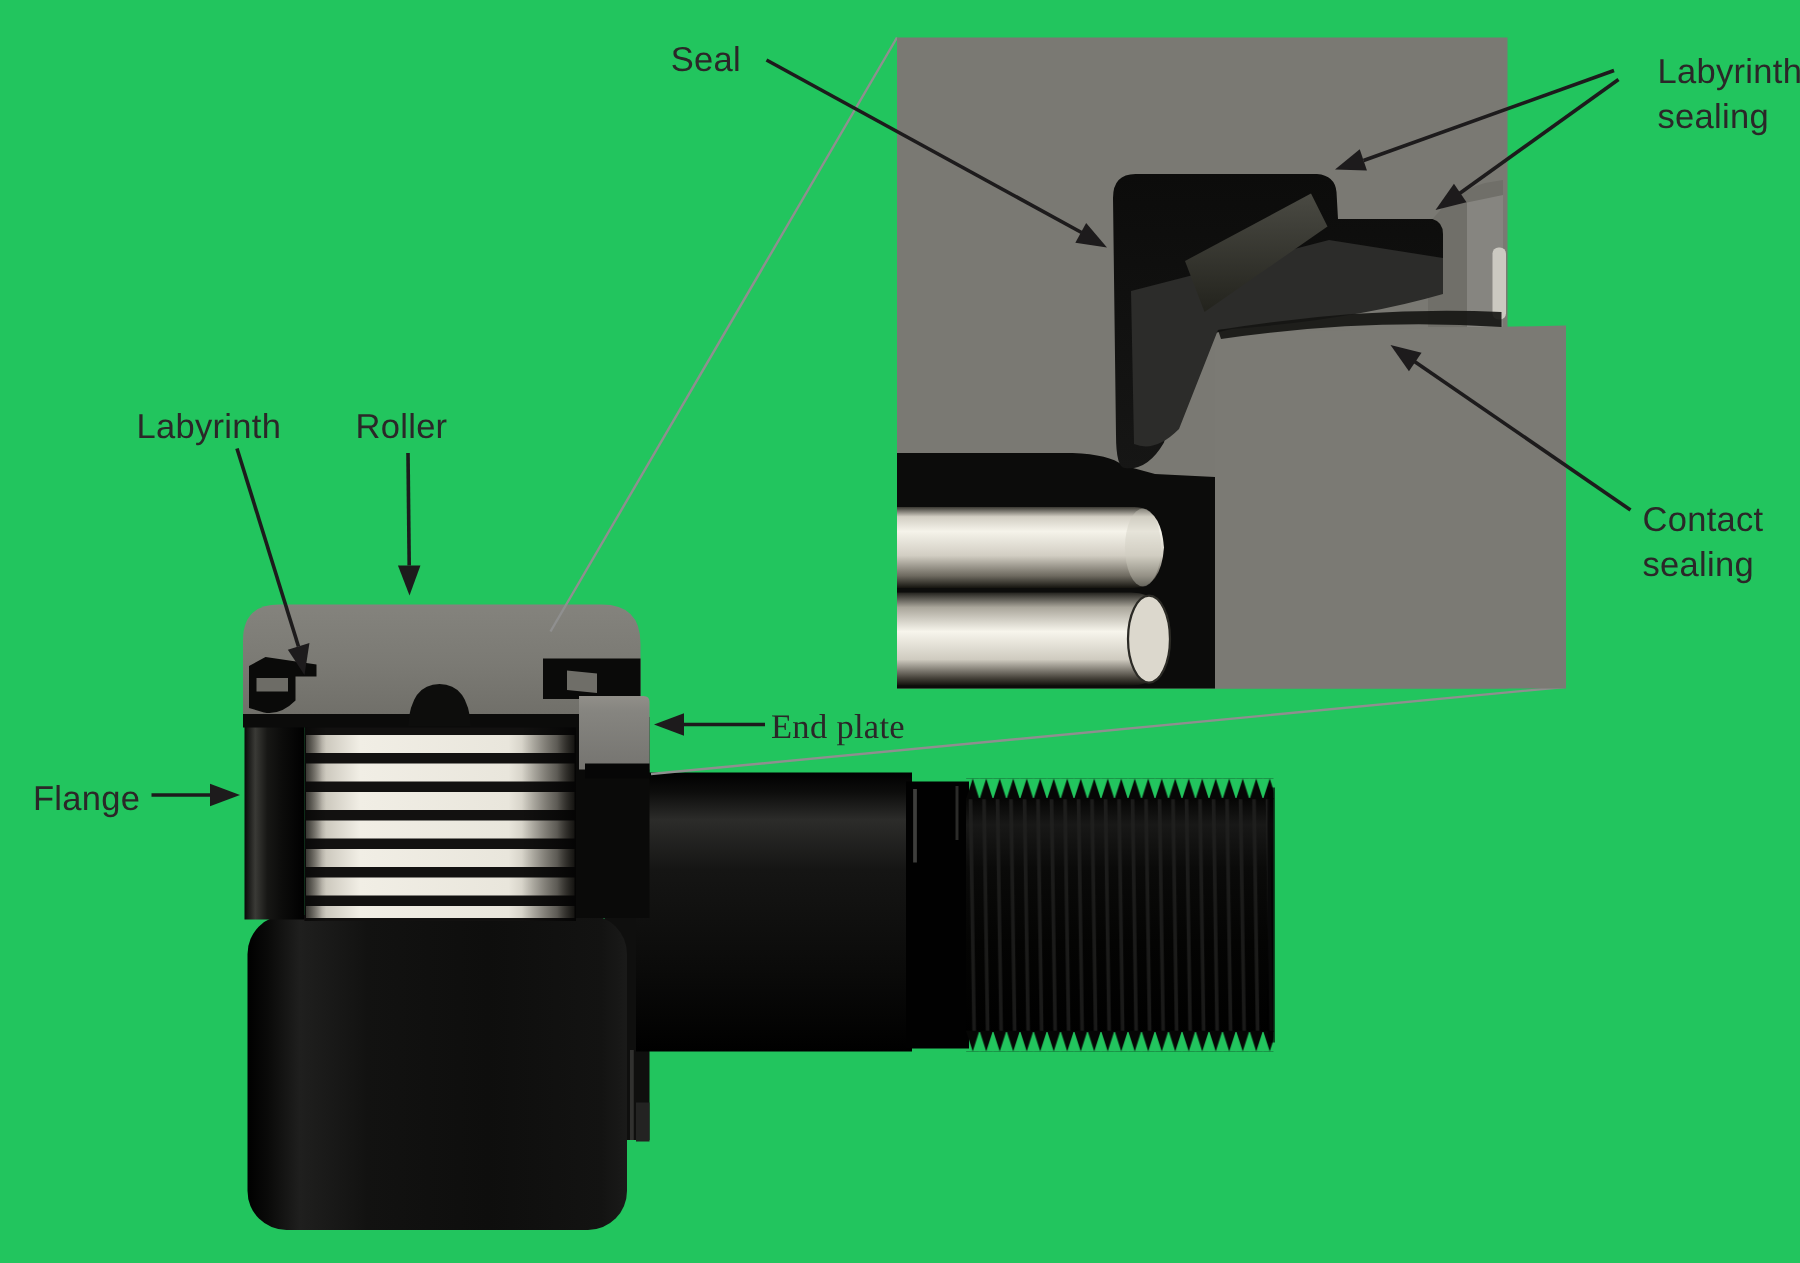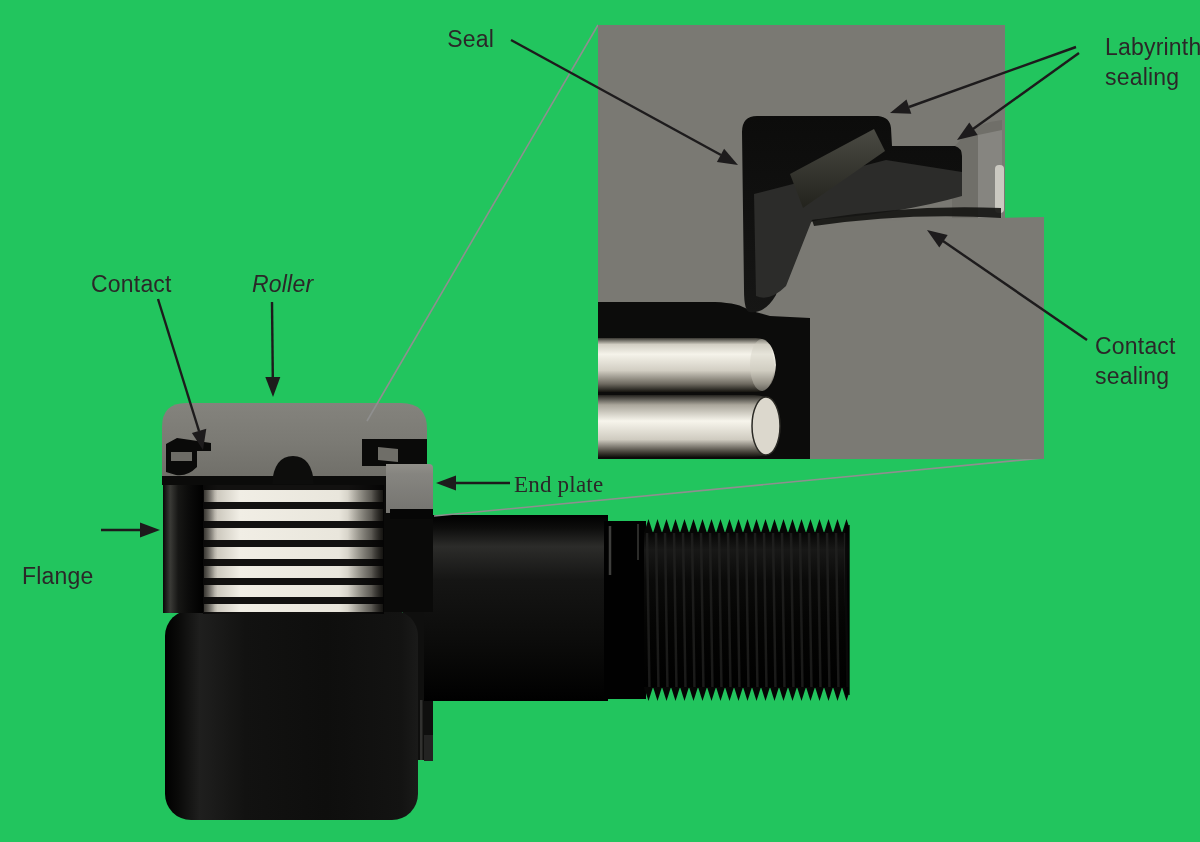--- a/index.html
+++ b/index.html
@@ -224,18 +224,18 @@
     <g>
       <line x1="510" y1="483" x2="455" y2="483"></line>
       <polygon points="436,483 456,475.5 456,490.5" stroke="none"></polygon>
     </g>
   </g>
 </svg>
 
   <div class="lbl right" style="left:420px;top:24px;width:74px;">Seal</div>
   <div class="lbl wrap" style="left:1080px;top:32px;width:112px;margin-left:25px;">Labyrinth sealing</div>
   <div class="lbl wrap" style="left:1095px;top:331px;width:100px;">Contact sealing</div>
-  <div class="lbl" style="left:91px;top:269px;">Contact</div>
-  <div class="lbl" style="left:252px;top:269px;font-style:italic;">Roller</div>
-  <div class="lbl" style="left:22px;top:517px;margin-top:44px;">Flange</div>
+  <div class="lbl" style="left:91px;top:269px;">Labyrinth</div>
+  <div class="lbl" style="left:237px;top:269px;">Roller</div>
+  <div class="lbl" style="left:22px;top:517px;">Flange</div>
   <div class="lbl" style="left:514px;top:470px;font-family:Liberation Serif, serif;">End plate</div>
 
 </div>
 
 </body></html>

